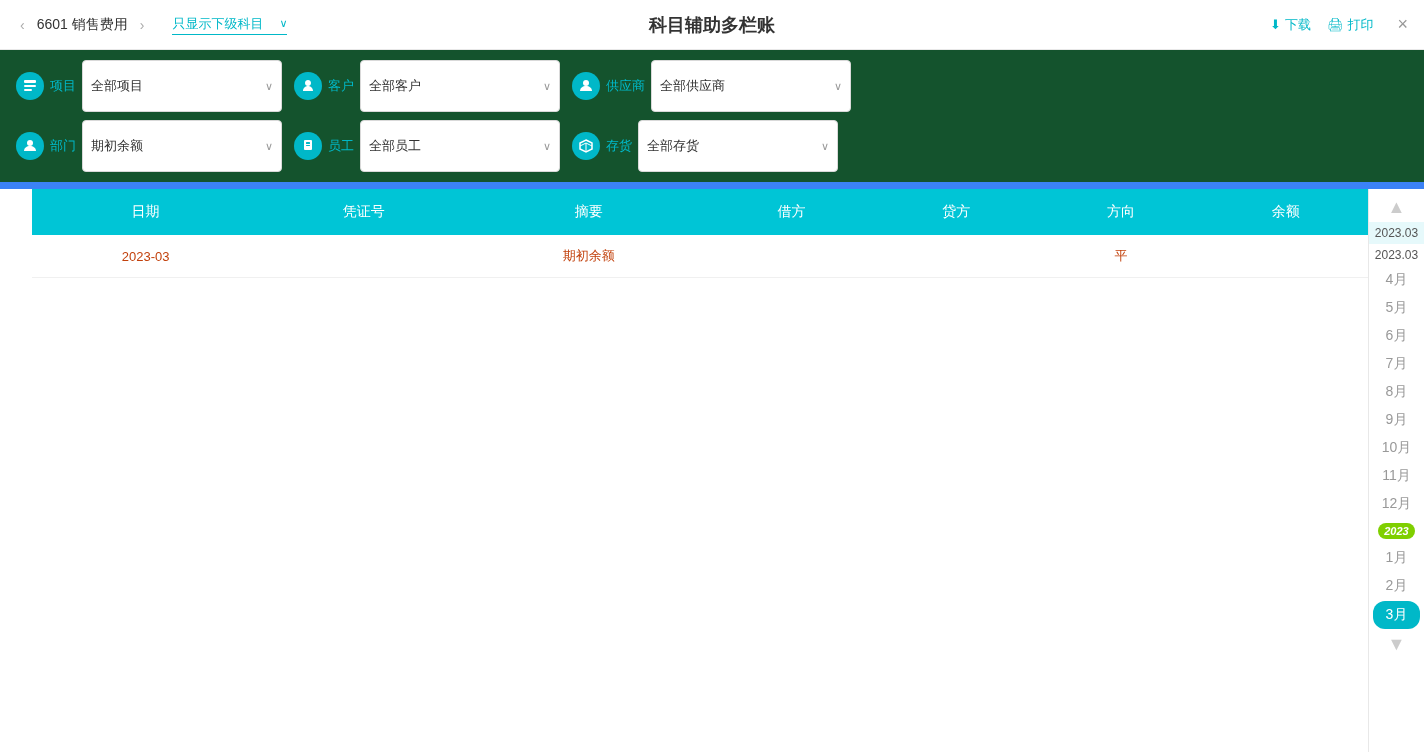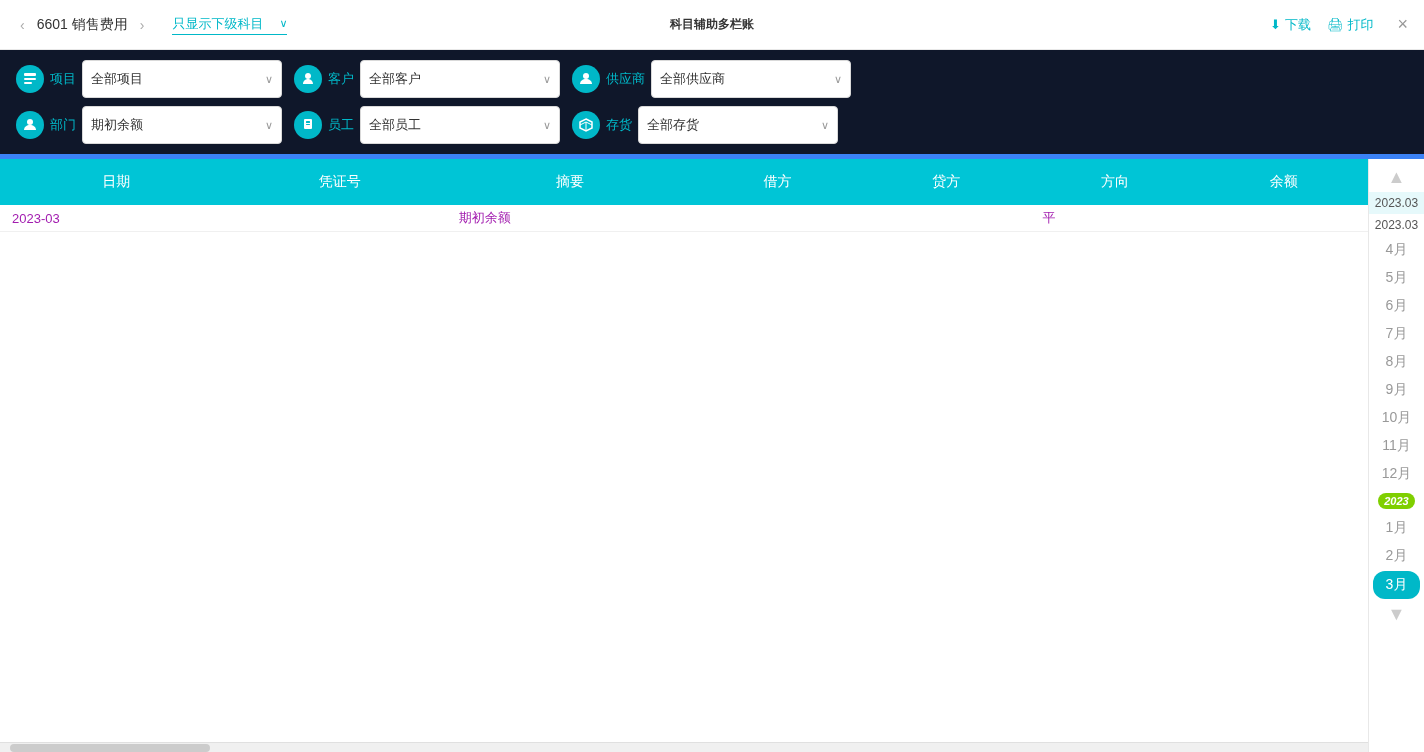--- a/index.html
+++ b/index.html
@@ -53,21 +53,21 @@
       border-bottom: 1px solid #00b8c8;
       padding-bottom: 1px;
       cursor: pointer;
       font-size: 13px;
       margin-left: 16px;
     }
     .show-sub-btn span.arrow-down {
       font-size: 11px;
     }
     .title-center {
-      font-size: 12px;
+      font-size: 18px;
       font-weight: 600;
       color: #333;
       position: absolute;
       left: 50%;
       transform: translateX(-50%);
     }
     .title-bar-right {
       display: flex;
       align-items: center;
       gap: 16px;
@@ -82,22 +82,22 @@
     }
     .close-btn {
       color: #999;
       cursor: pointer;
       font-size: 18px;
       margin-left: 8px;
     }
     
     .filter-area {
       padding: 10px 16px;
-      background: #0f172a;
-      border-bottom: 5px solid #3b82f6;
+      background: #14532d;
+      border-bottom: 7px solid #3b82f6;
     }
     .filter-row {
       display: flex;
       align-items: center;
       gap: 12px;
       margin-bottom: 8px;
     }
     .filter-row:last-child {
       margin-bottom: 0;
     }
@@ -121,21 +121,21 @@
     .filter-label {
       color: #00b8c8;
       font-size: 13px;
       white-space: nowrap;
     }
     .filter-select {
       display: flex;
       align-items: center;
       border: 1px solid #d9d9d9;
       border-radius: 4px;
-      padding: 9px 8px;
+      padding: 16px 8px;
       min-width: 200px;
       cursor: pointer;
       background: #fff;
       font-size: 13px;
       color: #333;
       justify-content: space-between;
     }
     .filter-select .chevron {
       color: #999;
       font-size: 11px;
@@ -166,22 +166,23 @@
       font-weight: 500;
       padding: 14px 12px;
       text-align: center;
       border: none;
       font-size: 14px;
     }
     tbody tr {
       border-bottom: 1px solid #f0f0f0;
     }
     tbody td {
-      padding: 4px 12px;
-      color: #a21caf;
+      padding: 12px 12px;
+      text-align: center;
+      color: #c2410c;
       font-size: 13px;
     }
     
     .h-scrollbar {
       height: 10px;
       background: #f0f0f0;
       border-top: 1px solid #e0e0e0;
       position: relative;
     }
     .h-scrollbar-thumb {
@@ -371,21 +372,21 @@
         <span class="filter-label">存货</span>
         <div class="filter-select">
           <span>全部存货</span>
           <span class="chevron">∨</span>
         </div>
       </div>
     </div>
   </div>
 
   <div class="table-area">
-    <div style="flex:1; display:flex; flex-direction:column; overflow:hidden;">
+    <div style="flex:1; display:flex; flex-direction:row; overflow:hidden;margin-left:32px;">
       <div class="table-container">
         <table>
           <thead>
             <tr>
               <th>日期</th>
               <th>凭证号</th>
               <th>摘要</th>
               <th>借方</th>
               <th>贷方</th>
               <th>方向</th>

